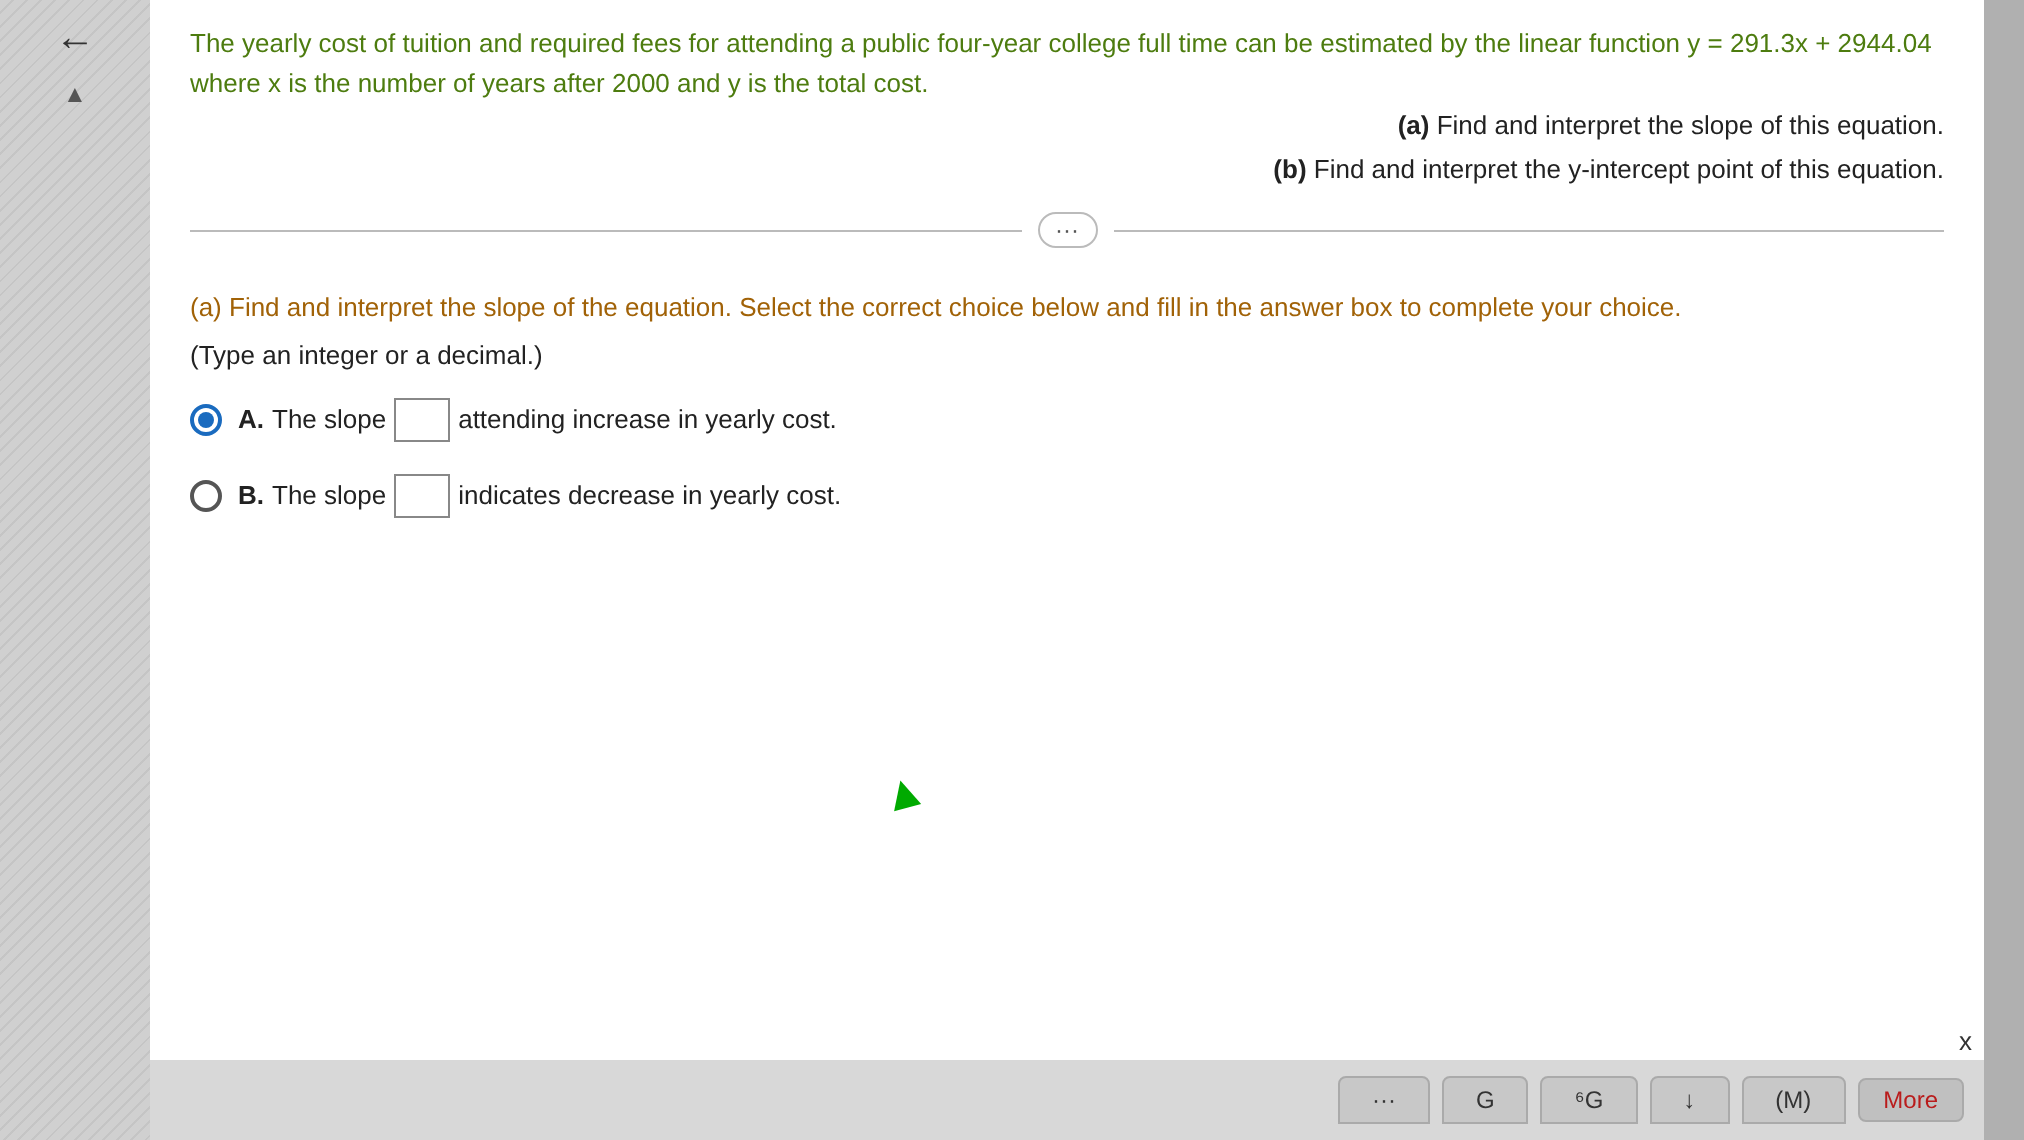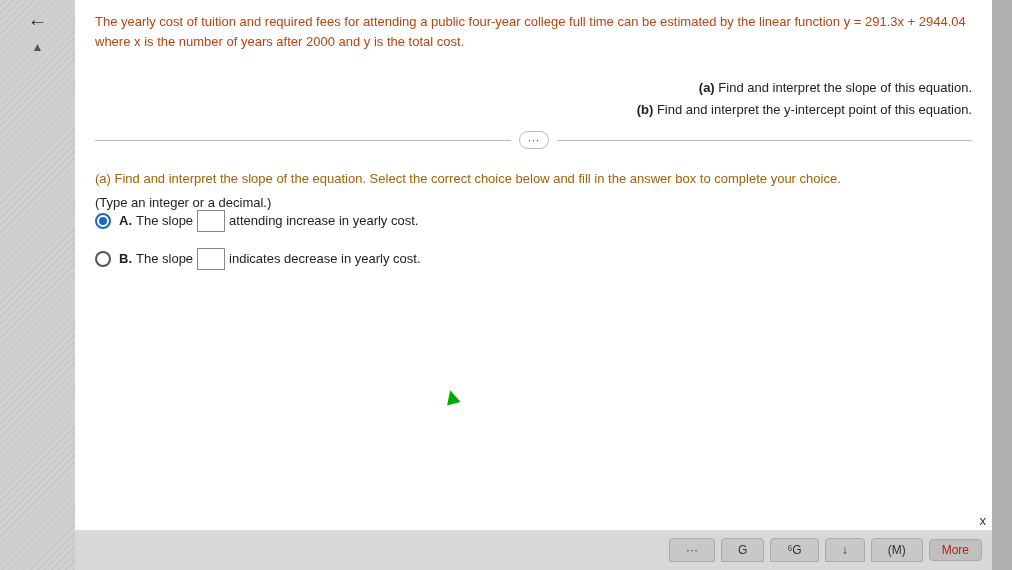--- a/index.html
+++ b/index.html
@@ -53,23 +53,23 @@
     .content-area {
       flex: 1;
       background: #ffffff;
       padding: 12px 20px;
       overflow: hidden;
       position: relative;
     }
 
     .problem-text {
       font-size: 13px;
-      color: #c2410c;
+      color: #4d7c0f;
       line-height: 1.5;
-      margin-bottom: 26px;
+      margin-bottom: 1px;
     }
 
     .sub-questions {
       font-size: 13px;
       color: #222;
       line-height: 1.7;
       margin-bottom: 8px;
       text-align: right;
     }
 
@@ -107,20 +107,21 @@
     .question-instruction {
       font-size: 13px;
       color: #a16207;
       line-height: 1.5;
       margin-bottom: 6px;
     }
 
     .type-hint {
       font-size: 13px;
       color: #222;
+      margin-bottom: 14px;
     }
 
     
     .radio-option {
       display: flex;
       align-items: center;
       margin-bottom: 16px;
       font-size: 13px;
       color: #222;
     }

